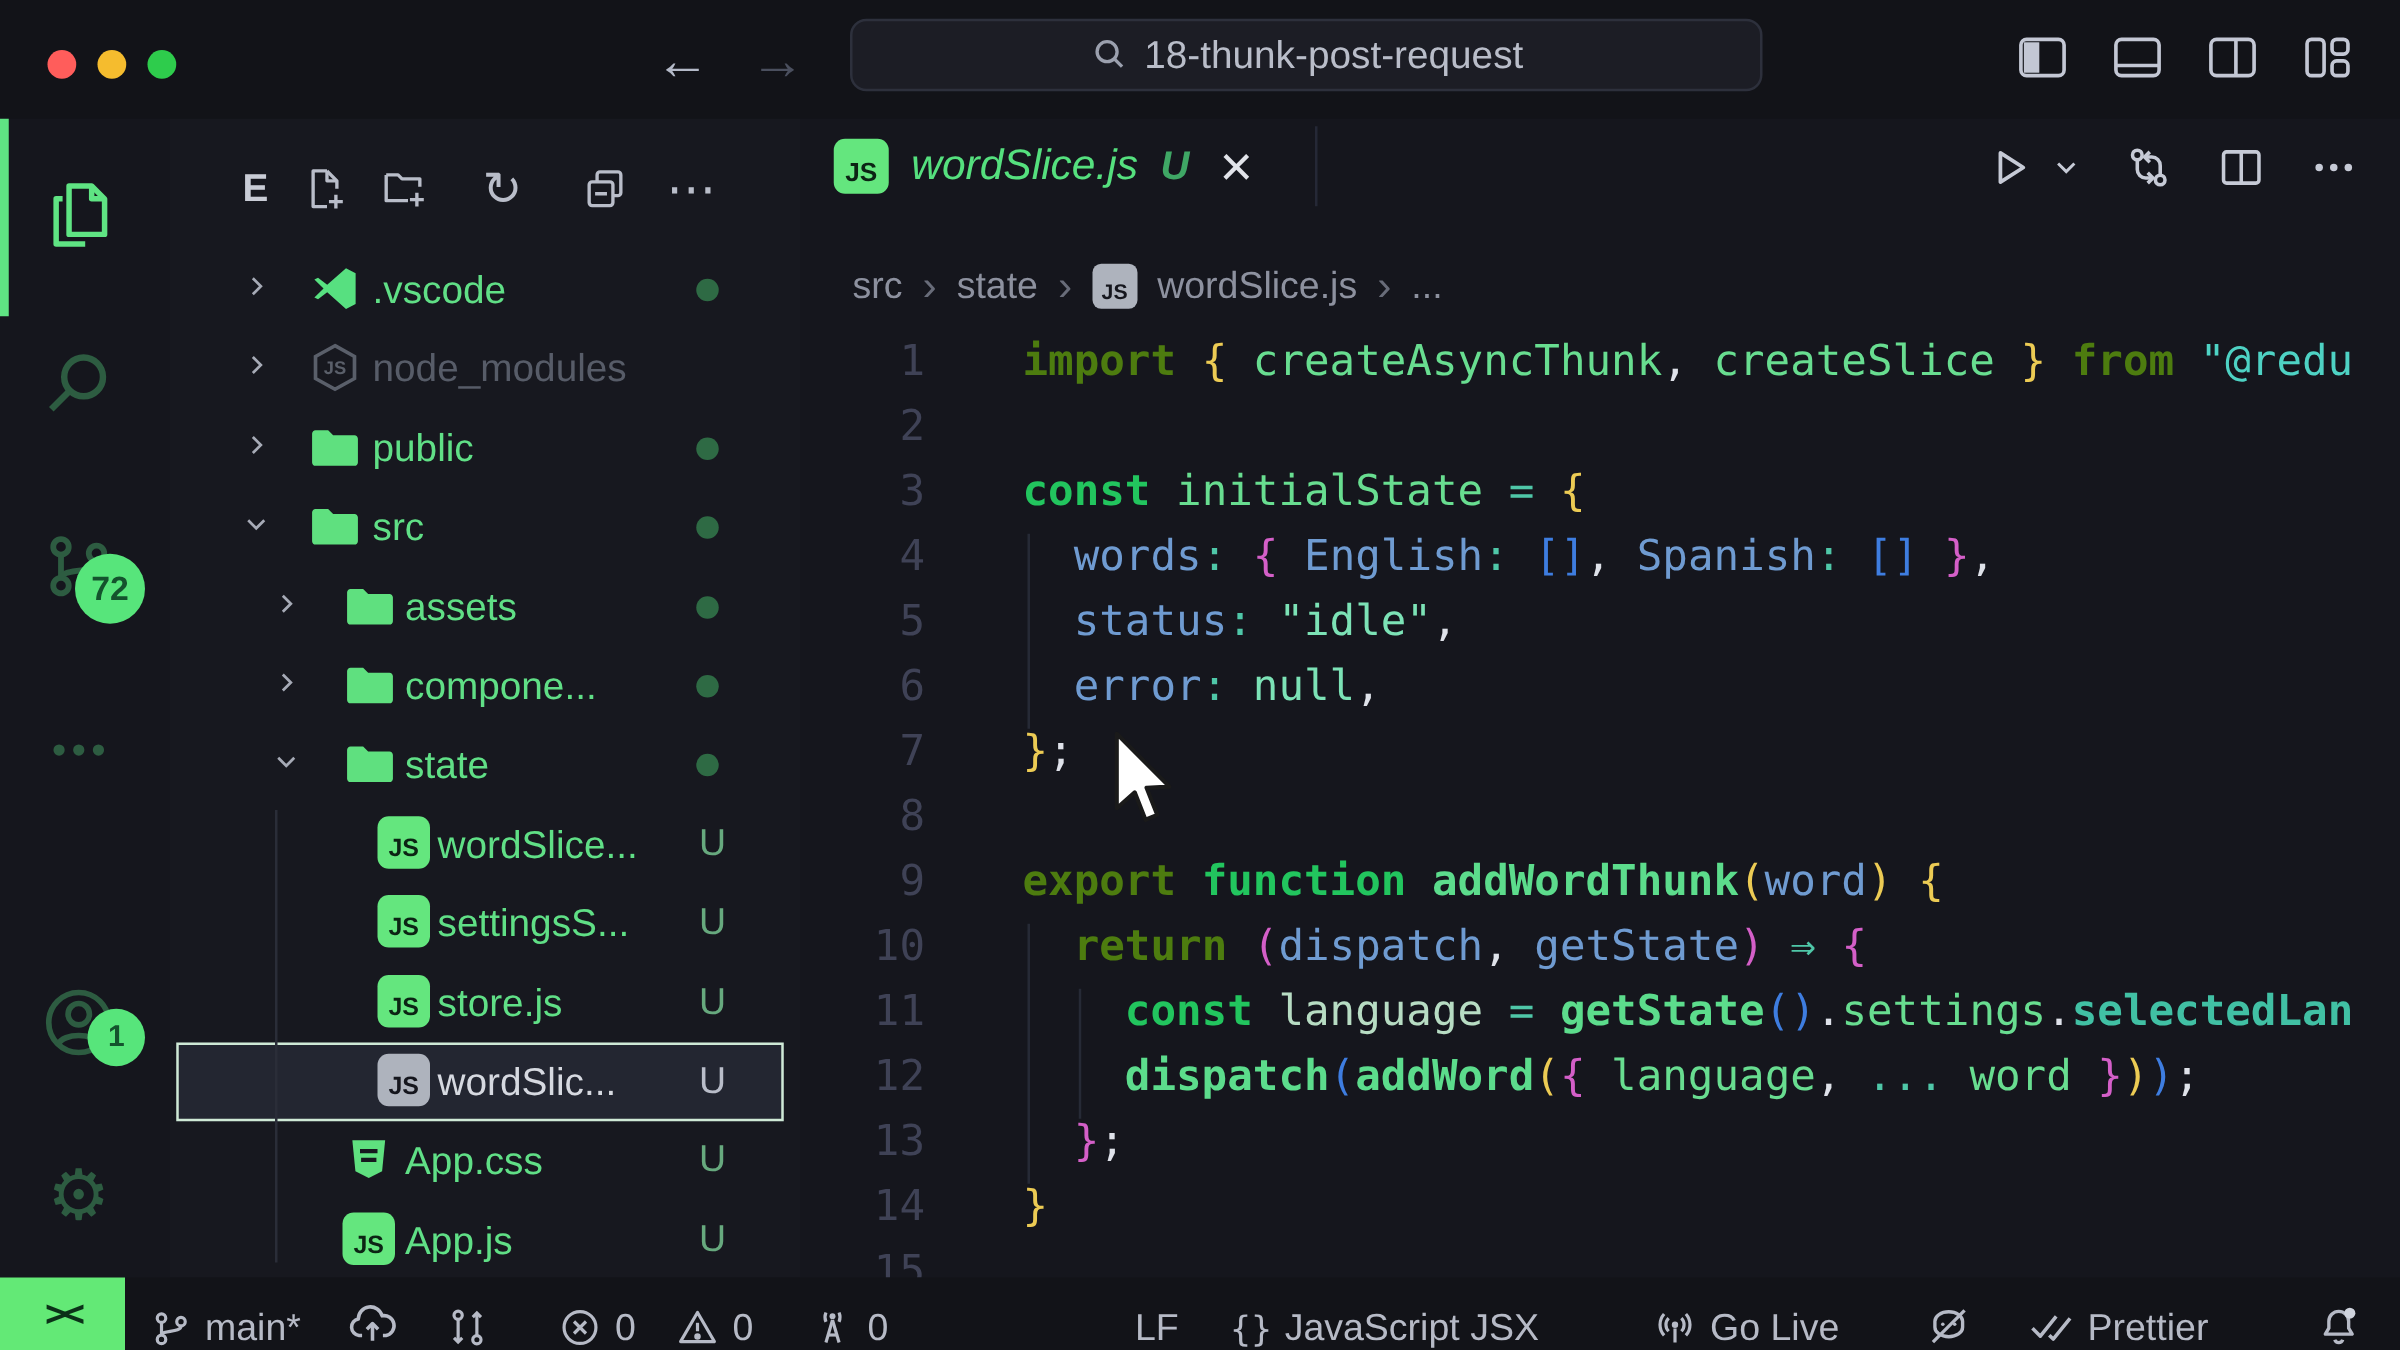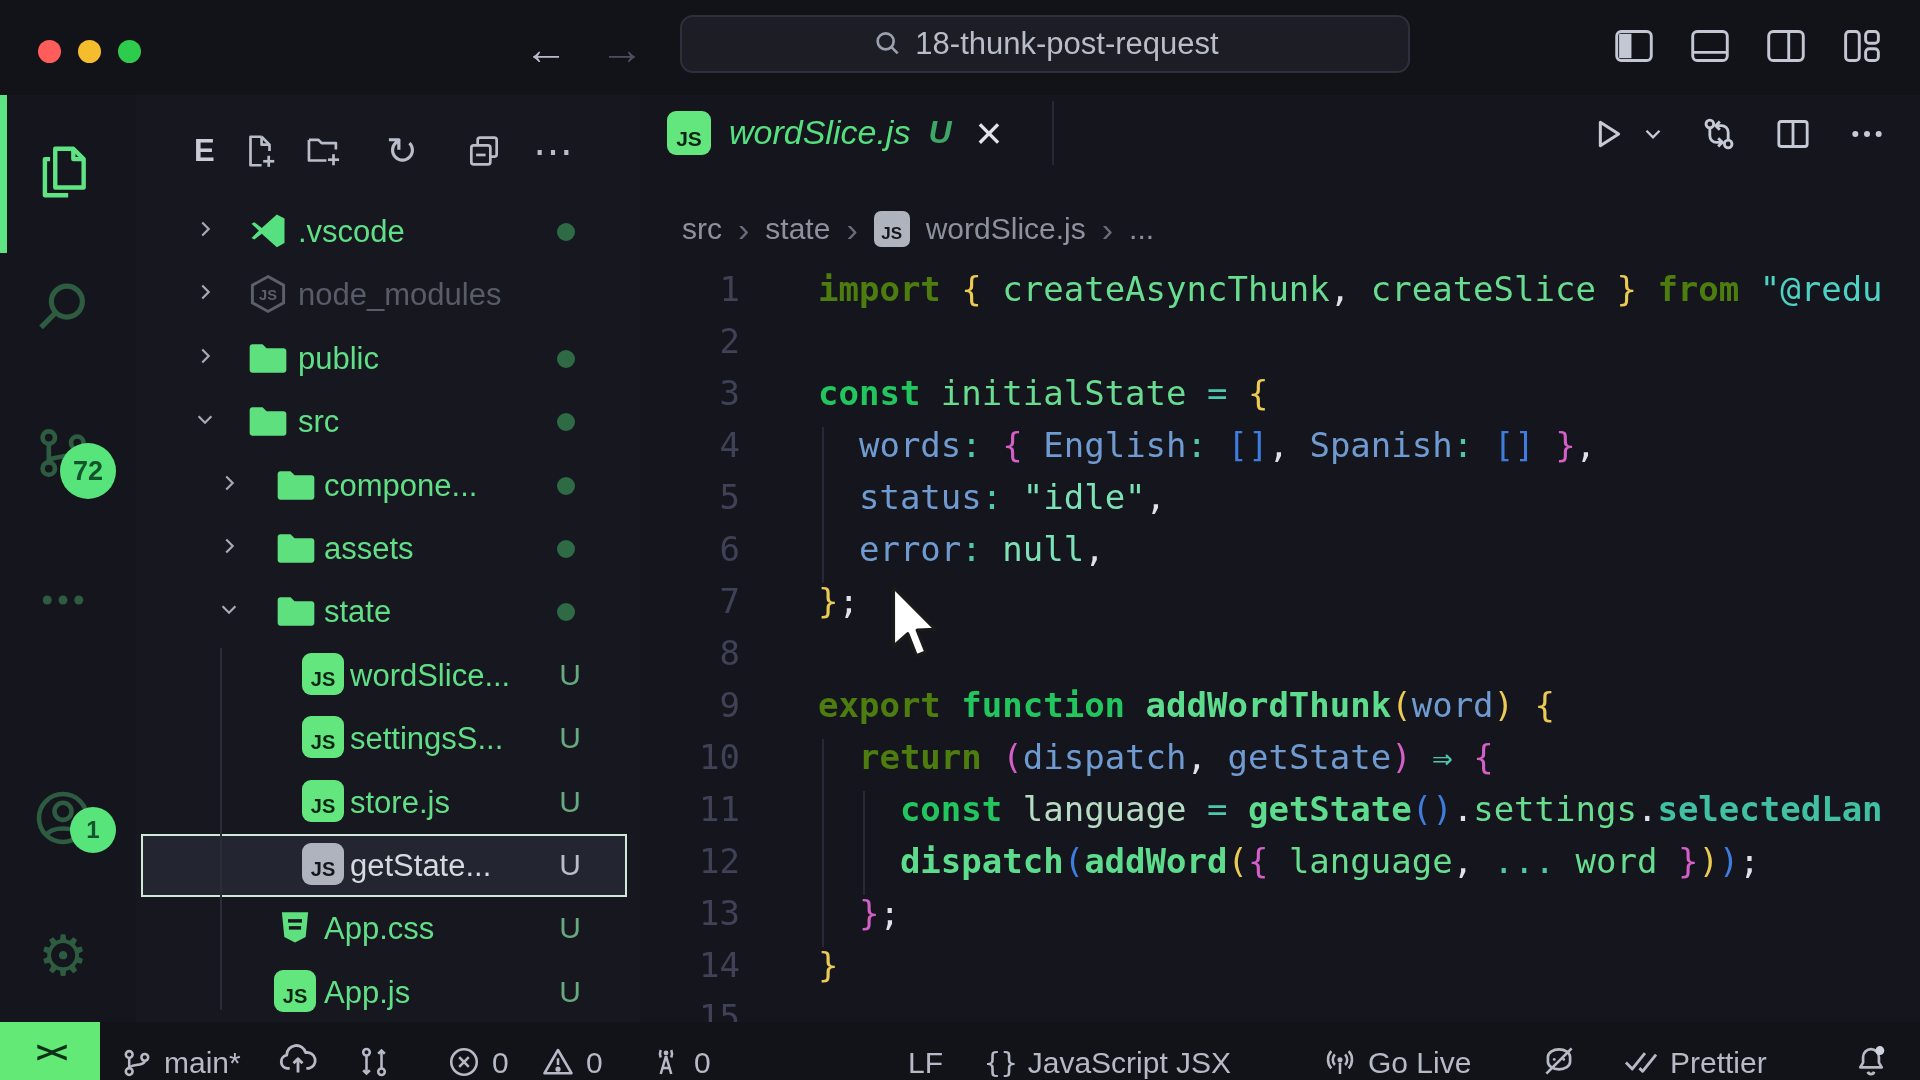--- a/index.html
+++ b/index.html
@@ -286,35 +286,35 @@
           <span class="chev" style="left: 82px;">
             <svg width="22" height="22" viewBox="0 0 24 24" fill="none" stroke="#a6aab6" stroke-width="2.4">
               <polyline points="9,5 16,12 9,19"></polyline>
             </svg>
           </span>
           <span class="ticon" style="left: 138px;">
             <svg width="44" height="44" viewBox="0 0 24 24">
               <path d="M2 6 C2 5.2 2.7 4.5 3.5 4.5 H9 l2.2 2.2 H20.5 C21.3 6.7 22 7.4 22 8.2 V18.5 C22 19.3 21.3 20 20.5 20 H3.5 C2.7 20 2 19.3 2 18.5 Z" fill="#5fe07f"></path>
             </svg>
           </span>
-          <span class="tlabel" style="left: 188px;">compone...</span>
+          <span class="tlabel" style="left: 188px;">assets</span>
           <span class="tdot"></span>
         </div>
         <div class="trow">
           <span class="chev" style="left: 82px;">
             <svg width="22" height="22" viewBox="0 0 24 24" fill="none" stroke="#a6aab6" stroke-width="2.4">
               <polyline points="9,5 16,12 9,19"></polyline>
             </svg>
           </span>
           <span class="ticon" style="left: 138px;">
             <svg width="44" height="44" viewBox="0 0 24 24">
               <path d="M2 6 C2 5.2 2.7 4.5 3.5 4.5 H9 l2.2 2.2 H20.5 C21.3 6.7 22 7.4 22 8.2 V18.5 C22 19.3 21.3 20 20.5 20 H3.5 C2.7 20 2 19.3 2 18.5 Z" fill="#5fe07f"></path>
             </svg>
           </span>
-          <span class="tlabel" style="left: 188px;">assets</span>
+          <span class="tlabel" style="left: 188px;">compone...</span>
           <span class="tdot"></span>
         </div>
         <div class="trow">
           <span class="chev" style="left: 82px;">
             <svg width="22" height="22" viewBox="0 0 24 24" fill="none" stroke="#a6aab6" stroke-width="2.4">
               <polyline points="5,9 12,16 19,9"></polyline>
             </svg>
           </span>
           <span class="ticon" style="left: 138px;">
             <svg width="44" height="44" viewBox="0 0 24 24">
@@ -343,21 +343,21 @@
             <span class="chip chip-js-tree">JS</span>
           </span>
           <span class="tlabel" style="left: 214px;">store.js</span>
           <span class="tU">U</span>
         </div>
         <div class="trow sel">
           <div class="selbox"></div>
           <span class="ticon" style="left: 166px;">
             <span class="chip chip-js-tree gray">JS</span>
           </span>
-          <span class="tlabel" style="left: 214px;">getState...</span>
+          <span class="tlabel" style="left: 214px;">wordSlic...</span>
           <span class="tU">U</span>
         </div>
         <div class="trow">
           <span class="ticon" style="left: 138px;">
             <svg width="42" height="42" viewBox="0 0 24 24">
               <path d="M4.5 3.5 h15 L18.1 17.7 L12 20.8 L5.9 17.7 Z" fill="#5fe07f"></path>
               <line x1="8" y1="8.5" x2="16" y2="8.5" stroke="#17181f" stroke-width="2"></line>
               <line x1="8.5" y1="12.5" x2="15.5" y2="12.5" stroke="#17181f" stroke-width="2"></line>
             </svg>
           </span>

